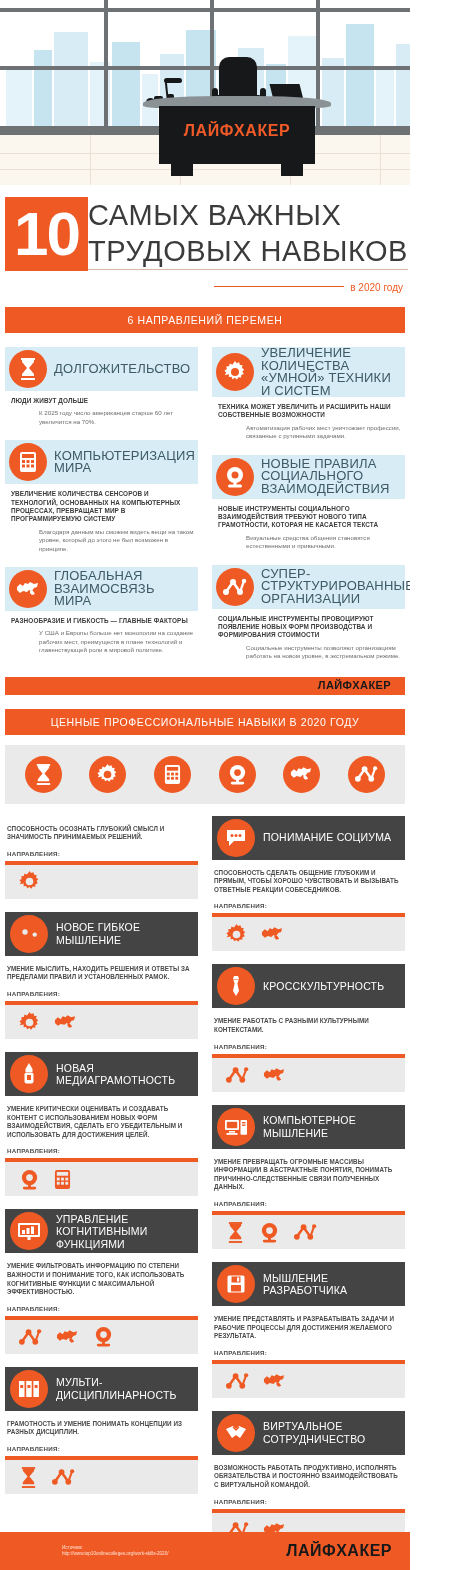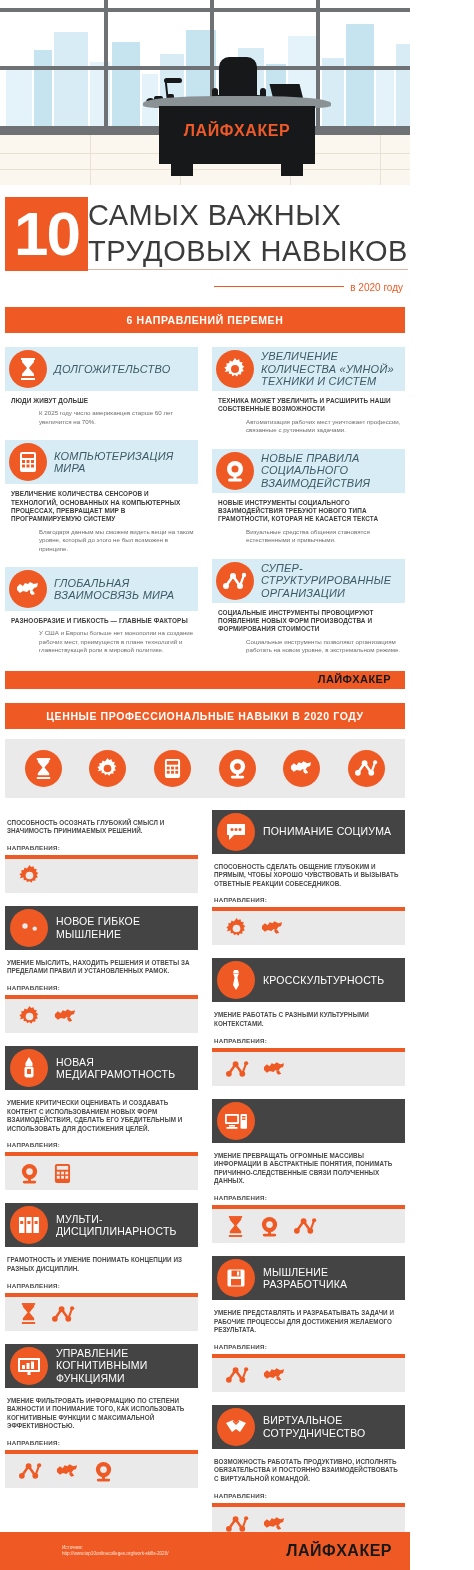--- a/index.html
+++ b/index.html
@@ -164,21 +164,21 @@
     width: 130px; height: 1px; background: #ef5a24;
     vertical-align: 4px; margin-right: 6px;
   }
 
   
   .banner {
     background: #ef5a24;
     color: #ffffff;
     text-align: center;
     font-size: 10.5px;
-    font-weight: 700;
+    font-weight: 400;
     letter-spacing: 0.6px;
     padding: 7px 4px;
     margin: 14px auto 0;
     width: 400px;
   }
 
   
   .trends {
     width: 400px; margin: 14px auto 0;
     display: flex; gap: 14px;
@@ -192,24 +192,23 @@
     padding-right: 6px;
   }
   .trend-ico {
     width: 38px; height: 38px; min-width: 38px;
     border-radius: 50%;
     background: #ef5a24;
     margin: 3px 7px 3px 4px;
     display: flex; align-items: center; justify-content: center;
   }
   .trend-title {
-    font-size: 11px; line-height: 12.5px;
+    font-size: 13px; line-height: 12.5px;
     color: #3d5a66; font-weight: 400;
     letter-spacing: 0.2px;
-    font-style: italic;
   }
   .trend-bold {
     font-size: 6.4px; line-height: 8.4px; font-weight: 700;
     color: #3b3b3b; padding: 6px 4px 0 6px;
     letter-spacing: 0.1px;
   }
   .trend-body {
     font-size: 6.2px; line-height: 8.4px;
     color: #6d6d6d; padding: 4px 4px 0 34px;
   }
@@ -635,20 +634,65 @@
                 <rect x="7.5" y="13.5" width="3" height="3" fill="#eaeaea"></rect>
                 <rect x="12" y="13.5" width="3" height="3" fill="#eaeaea"></rect>
               </svg>
             </span>
         </div>
       </div>
 
       <div class="skill">
         <div class="skill-head">
           <div class="skill-ico">
+            <svg width="24" height="20" viewBox="0 0 24 20">
+                <rect x="1" y="2" width="22" height="14" rx="1" fill="#fff"></rect>
+                <rect x="3" y="4" width="18" height="10" fill="#ef5a24"></rect>
+                <rect x="5" y="9" width="3" height="4" fill="#fff"></rect>
+                <rect x="9.5" y="7" width="3" height="6" fill="#fff"></rect>
+                <rect x="14" y="5.5" width="3" height="7.5" fill="#fff"></rect>
+                <rect x="10.5" y="16" width="3" height="3" fill="#fff"></rect>
+              </svg>
+          </div>
+          <div class="skill-title">УПРАВЛЕНИЕ КОГНИТИВНЫМИ ФУНКЦИЯМИ</div>
+        </div>
+        <div class="skill-desc">УМЕНИЕ ФИЛЬТРОВАТЬ ИНФОРМАЦИЮ ПО СТЕПЕНИ ВАЖНОСТИ И ПОНИМАНИЕ ТОГО, КАК ИСПОЛЬЗОВАТЬ КОГНИТИВНЫЕ ФУНКЦИИ С МАКСИМАЛЬНОЙ ЭФФЕКТИВНОСТЬЮ.</div>
+        <div class="skill-dir-label">НАПРАВЛЕНИЯ:</div>
+        <div class="skill-bar"></div>
+        <div class="skill-icons">
+          <span>
+              <svg width="23" height="18" viewBox="0 0 24 18">
+                <circle cx="3" cy="14" r="3" fill="#ef5a24"></circle>
+                <circle cx="10" cy="4" r="3" fill="#ef5a24"></circle>
+                <circle cx="17" cy="14" r="3" fill="#ef5a24"></circle>
+                <circle cx="21" cy="3" r="2.2" fill="#ef5a24"></circle>
+                <path d="M3 14 L10 4 L17 14" stroke="#ef5a24" stroke-width="2.6" fill="none"></path>
+                <path d="M17 14 L21 3" stroke="#ef5a24" stroke-width="2.2" fill="none"></path>
+              </svg>
+            </span>
+          <span>
+              <svg width="23" height="16" viewBox="0 0 24 16">
+                <path d="M1 6l3-3 3 2 2-3 3 1 2-2 4 2 4-1-1 4-3 1-2 3-3-1-2 2-4-1-3 2-3-3z" fill="#ef5a24"></path>
+                <path d="M14 9l3 1 2 3-3 1-2-2z" fill="#ef5a24"></path>
+              </svg>
+            </span>
+          <span>
+              <svg width="21" height="21" viewBox="0 0 22 22">
+                <circle cx="11" cy="9" r="8" fill="#ef5a24"></circle>
+                <circle cx="11" cy="9" r="3.5" fill="#eaeaea"></circle>
+                <rect x="9.5" y="15" width="3" height="4" fill="#ef5a24"></rect>
+                <rect x="4" y="18.5" width="14" height="3" rx="1.5" fill="#ef5a24"></rect>
+              </svg>
+            </span>
+        </div>
+      </div>
+
+      <div class="skill">
+        <div class="skill-head">
+          <div class="skill-ico">
             <svg width="22" height="20" viewBox="0 0 22 20">
                 <rect x="1" y="2" width="5.5" height="16" fill="#fff"></rect>
                 <rect x="8.2" y="2" width="5.5" height="16" fill="#fff"></rect>
                 <rect x="15.4" y="2" width="5.5" height="16" fill="#fff"></rect>
                 <rect x="2.2" y="6" width="3" height="3" fill="#ef5a24"></rect>
                 <rect x="9.4" y="6" width="3" height="3" fill="#ef5a24"></rect>
                 <rect x="16.6" y="6" width="3" height="3" fill="#ef5a24"></rect>
               </svg>
           </div>
           <div class="skill-title">МУЛЬТИ- ДИСЦИПЛИНАРНОСТЬ</div>
@@ -665,65 +709,20 @@
               </svg>
             </span>
           <span>
               <svg width="23" height="18" viewBox="0 0 24 18">
                 <circle cx="3" cy="14" r="3" fill="#ef5a24"></circle>
                 <circle cx="10" cy="4" r="3" fill="#ef5a24"></circle>
                 <circle cx="17" cy="14" r="3" fill="#ef5a24"></circle>
                 <circle cx="21" cy="3" r="2.2" fill="#ef5a24"></circle>
                 <path d="M3 14 L10 4 L17 14" stroke="#ef5a24" stroke-width="2.6" fill="none"></path>
                 <path d="M17 14 L21 3" stroke="#ef5a24" stroke-width="2.2" fill="none"></path>
-              </svg>
-            </span>
-        </div>
-      </div>
-
-      <div class="skill">
-        <div class="skill-head">
-          <div class="skill-ico">
-            <svg width="24" height="20" viewBox="0 0 24 20">
-                <rect x="1" y="2" width="22" height="14" rx="1" fill="#fff"></rect>
-                <rect x="3" y="4" width="18" height="10" fill="#ef5a24"></rect>
-                <rect x="5" y="9" width="3" height="4" fill="#fff"></rect>
-                <rect x="9.5" y="7" width="3" height="6" fill="#fff"></rect>
-                <rect x="14" y="5.5" width="3" height="7.5" fill="#fff"></rect>
-                <rect x="10.5" y="16" width="3" height="3" fill="#fff"></rect>
-              </svg>
-          </div>
-          <div class="skill-title">УПРАВЛЕНИЕ КОГНИТИВНЫМИ ФУНКЦИЯМИ</div>
-        </div>
-        <div class="skill-desc">УМЕНИЕ ФИЛЬТРОВАТЬ ИНФОРМАЦИЮ ПО СТЕПЕНИ ВАЖНОСТИ И ПОНИМАНИЕ ТОГО, КАК ИСПОЛЬЗОВАТЬ КОГНИТИВНЫЕ ФУНКЦИИ С МАКСИМАЛЬНОЙ ЭФФЕКТИВНОСТЬЮ.</div>
-        <div class="skill-dir-label">НАПРАВЛЕНИЯ:</div>
-        <div class="skill-bar"></div>
-        <div class="skill-icons">
-          <span>
-              <svg width="23" height="18" viewBox="0 0 24 18">
-                <circle cx="3" cy="14" r="3" fill="#ef5a24"></circle>
-                <circle cx="10" cy="4" r="3" fill="#ef5a24"></circle>
-                <circle cx="17" cy="14" r="3" fill="#ef5a24"></circle>
-                <circle cx="21" cy="3" r="2.2" fill="#ef5a24"></circle>
-                <path d="M3 14 L10 4 L17 14" stroke="#ef5a24" stroke-width="2.6" fill="none"></path>
-                <path d="M17 14 L21 3" stroke="#ef5a24" stroke-width="2.2" fill="none"></path>
-              </svg>
-            </span>
-          <span>
-              <svg width="23" height="16" viewBox="0 0 24 16">
-                <path d="M1 6l3-3 3 2 2-3 3 1 2-2 4 2 4-1-1 4-3 1-2 3-3-1-2 2-4-1-3 2-3-3z" fill="#ef5a24"></path>
-                <path d="M14 9l3 1 2 3-3 1-2-2z" fill="#ef5a24"></path>
-              </svg>
-            </span>
-          <span>
-              <svg width="21" height="21" viewBox="0 0 22 22">
-                <circle cx="11" cy="9" r="8" fill="#ef5a24"></circle>
-                <circle cx="11" cy="9" r="3.5" fill="#eaeaea"></circle>
-                <rect x="9.5" y="15" width="3" height="4" fill="#ef5a24"></rect>
-                <rect x="4" y="18.5" width="14" height="3" rx="1.5" fill="#ef5a24"></rect>
               </svg>
             </span>
         </div>
       </div>
 
     </div>
 
     <div class="skill-col">
 
       <div class="skill">
@@ -796,20 +795,21 @@
             <svg width="24" height="20" viewBox="0 0 24 20">
                 <rect x="1" y="3" width="14" height="10" rx="1" fill="#fff"></rect>
                 <rect x="2.8" y="4.8" width="10.4" height="6.4" fill="#ef5a24"></rect>
                 <rect x="5" y="14" width="6" height="1.6" fill="#fff"></rect>
                 <rect x="2.5" y="16" width="11" height="1.8" fill="#fff"></rect>
                 <rect x="16.5" y="3" width="6.5" height="14.8" rx="1" fill="#fff"></rect>
                 <rect x="18" y="5" width="3.5" height="1.4" fill="#ef5a24"></rect>
                 <rect x="18" y="7.5" width="3.5" height="1.4" fill="#ef5a24"></rect>
               </svg>
           </div>
+          <div class="skill-title">КОМПЬЮТЕРНОЕ МЫШЛЕНИЕ</div>
         </div>
         <div class="skill-desc">УМЕНИЕ ПРЕВРАЩАТЬ ОГРОМНЫЕ МАССИВЫ ИНФОРМАЦИИ В АБСТРАКТНЫЕ ПОНЯТИЯ, ПОНИМАТЬ ПРИЧИННО-СЛЕДСТВЕННЫЕ СВЯЗИ ПОЛУЧЕННЫХ ДАННЫХ.</div>
         <div class="skill-dir-label">НАПРАВЛЕНИЯ:</div>
         <div class="skill-bar"></div>
         <div class="skill-icons">
           <span>
               <svg width="19" height="21" viewBox="0 0 20 22">
                 <path d="M4 2h12v2l-5 6 5 6v2H4v-2l5-6-5-6V2z" fill="#ef5a24"></path>
                 <rect x="3" y="0" width="14" height="2" fill="#ef5a24"></rect>
                 <rect x="3" y="20" width="14" height="2" fill="#ef5a24"></rect>

